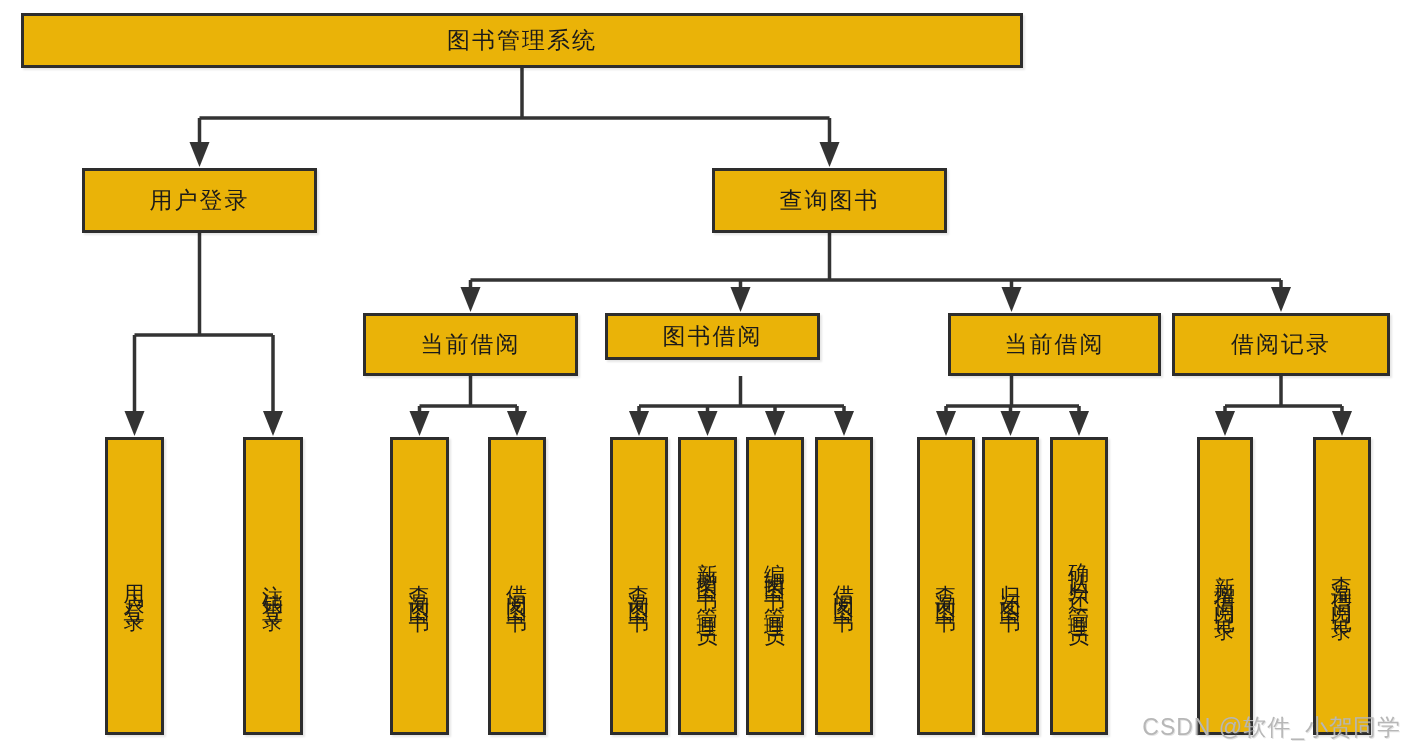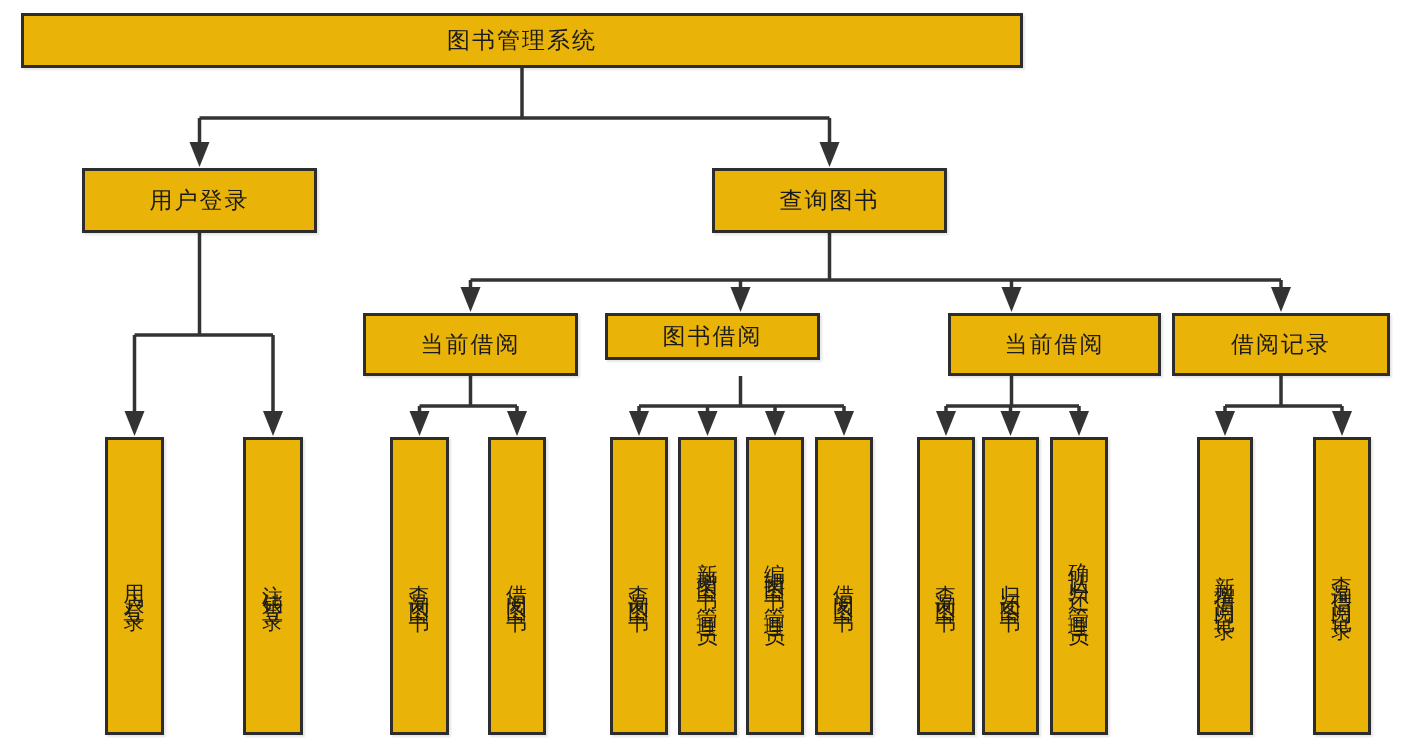--- a/index.html
+++ b/index.html
@@ -138,13 +138,14 @@
       <div class="node vertical" style="left: 1050px; top: 437px; width: 58px; height: 298px;">
         <span class="label">确认归还（管理员）</span>
       </div>
       <div class="node vertical" style="left: 1197px; top: 437px; width: 56px; height: 298px;">
         <span class="label">新增借阅记录</span>
       </div>
       <div class="node vertical" style="left: 1313px; top: 437px; width: 58px; height: 298px;">
         <span class="label">查询借阅记录</span>
       </div>
     </div>
+  <div class="watermark">CSDN @软件_小贺同学</div>
 </div>
 
 </body></html>

